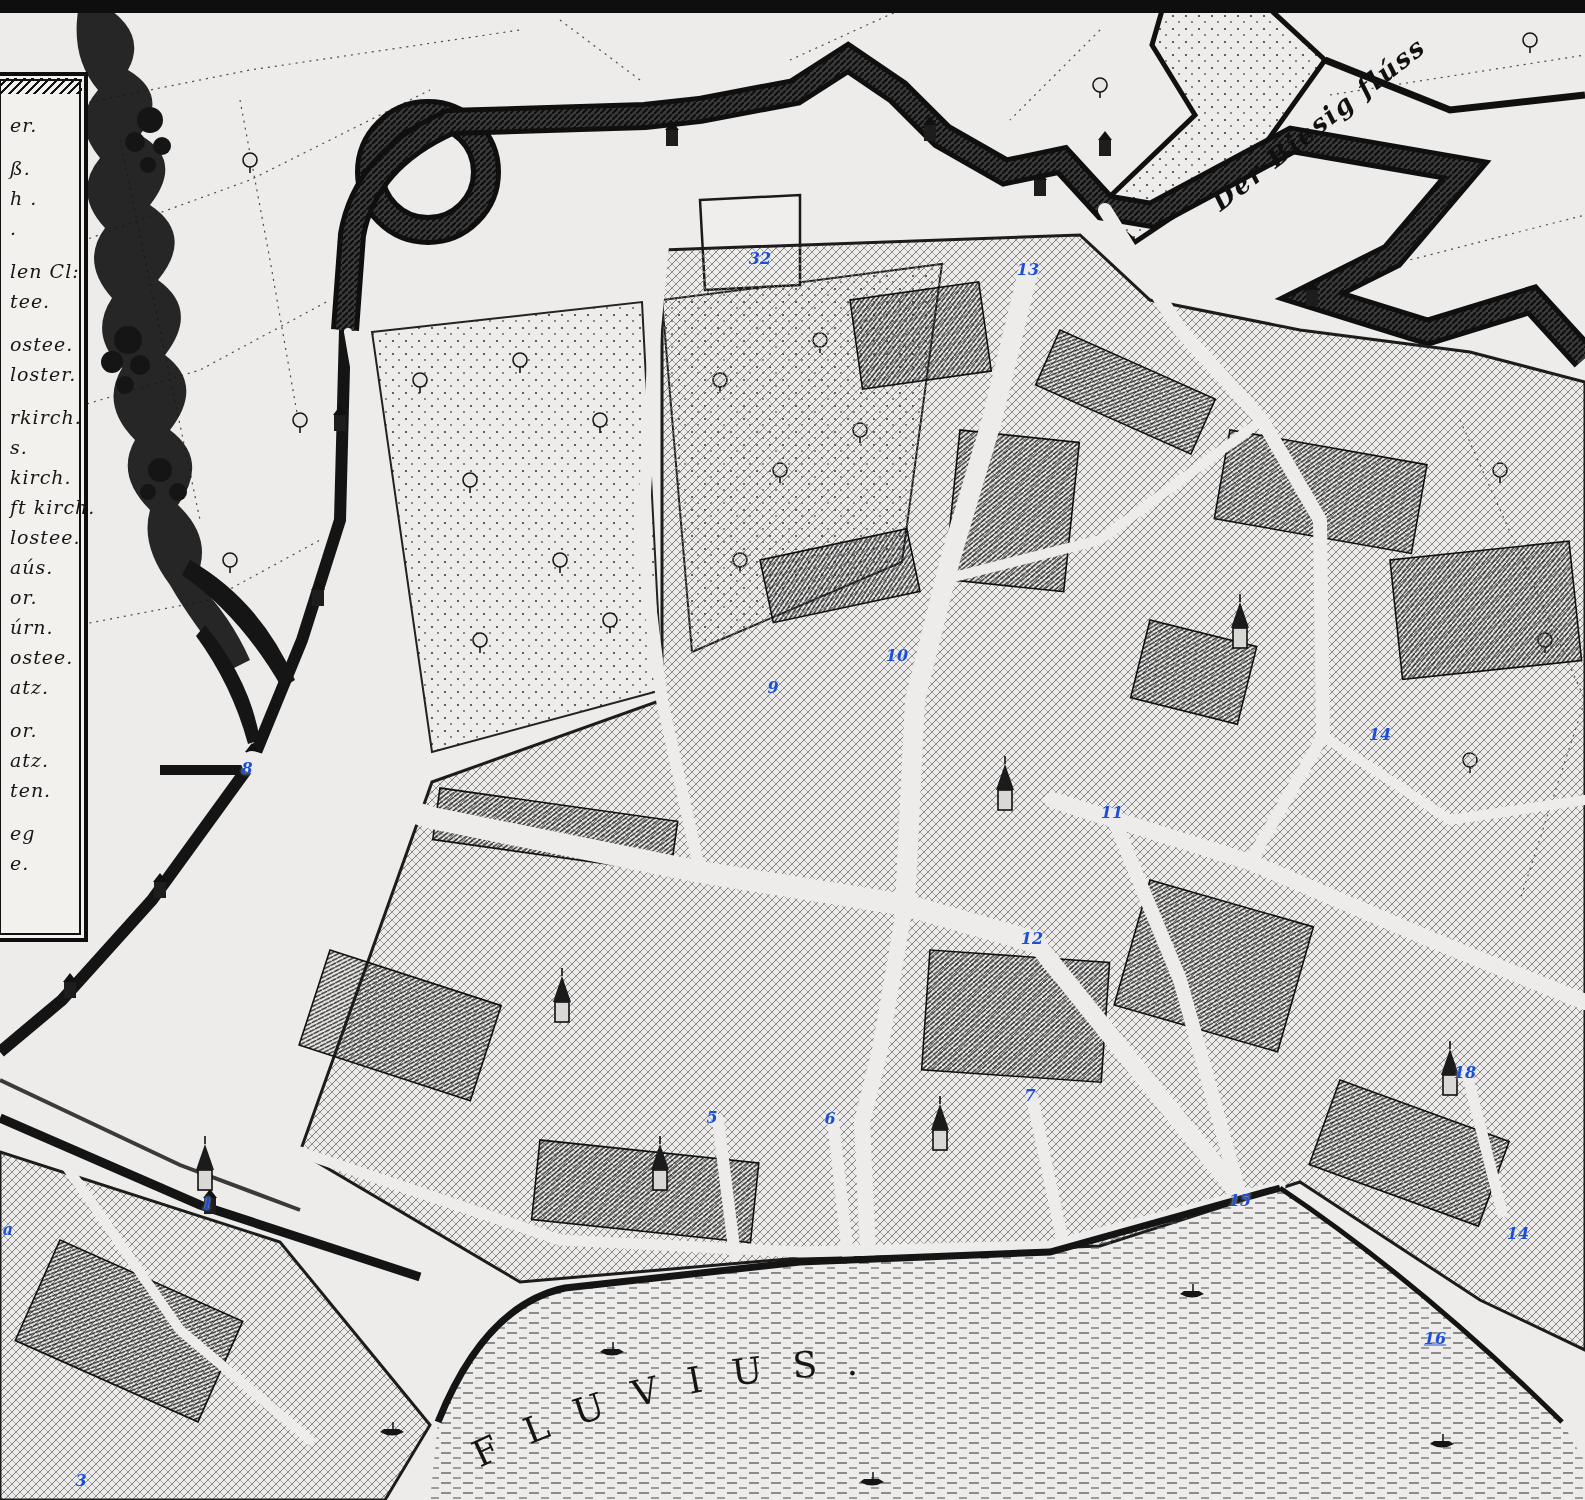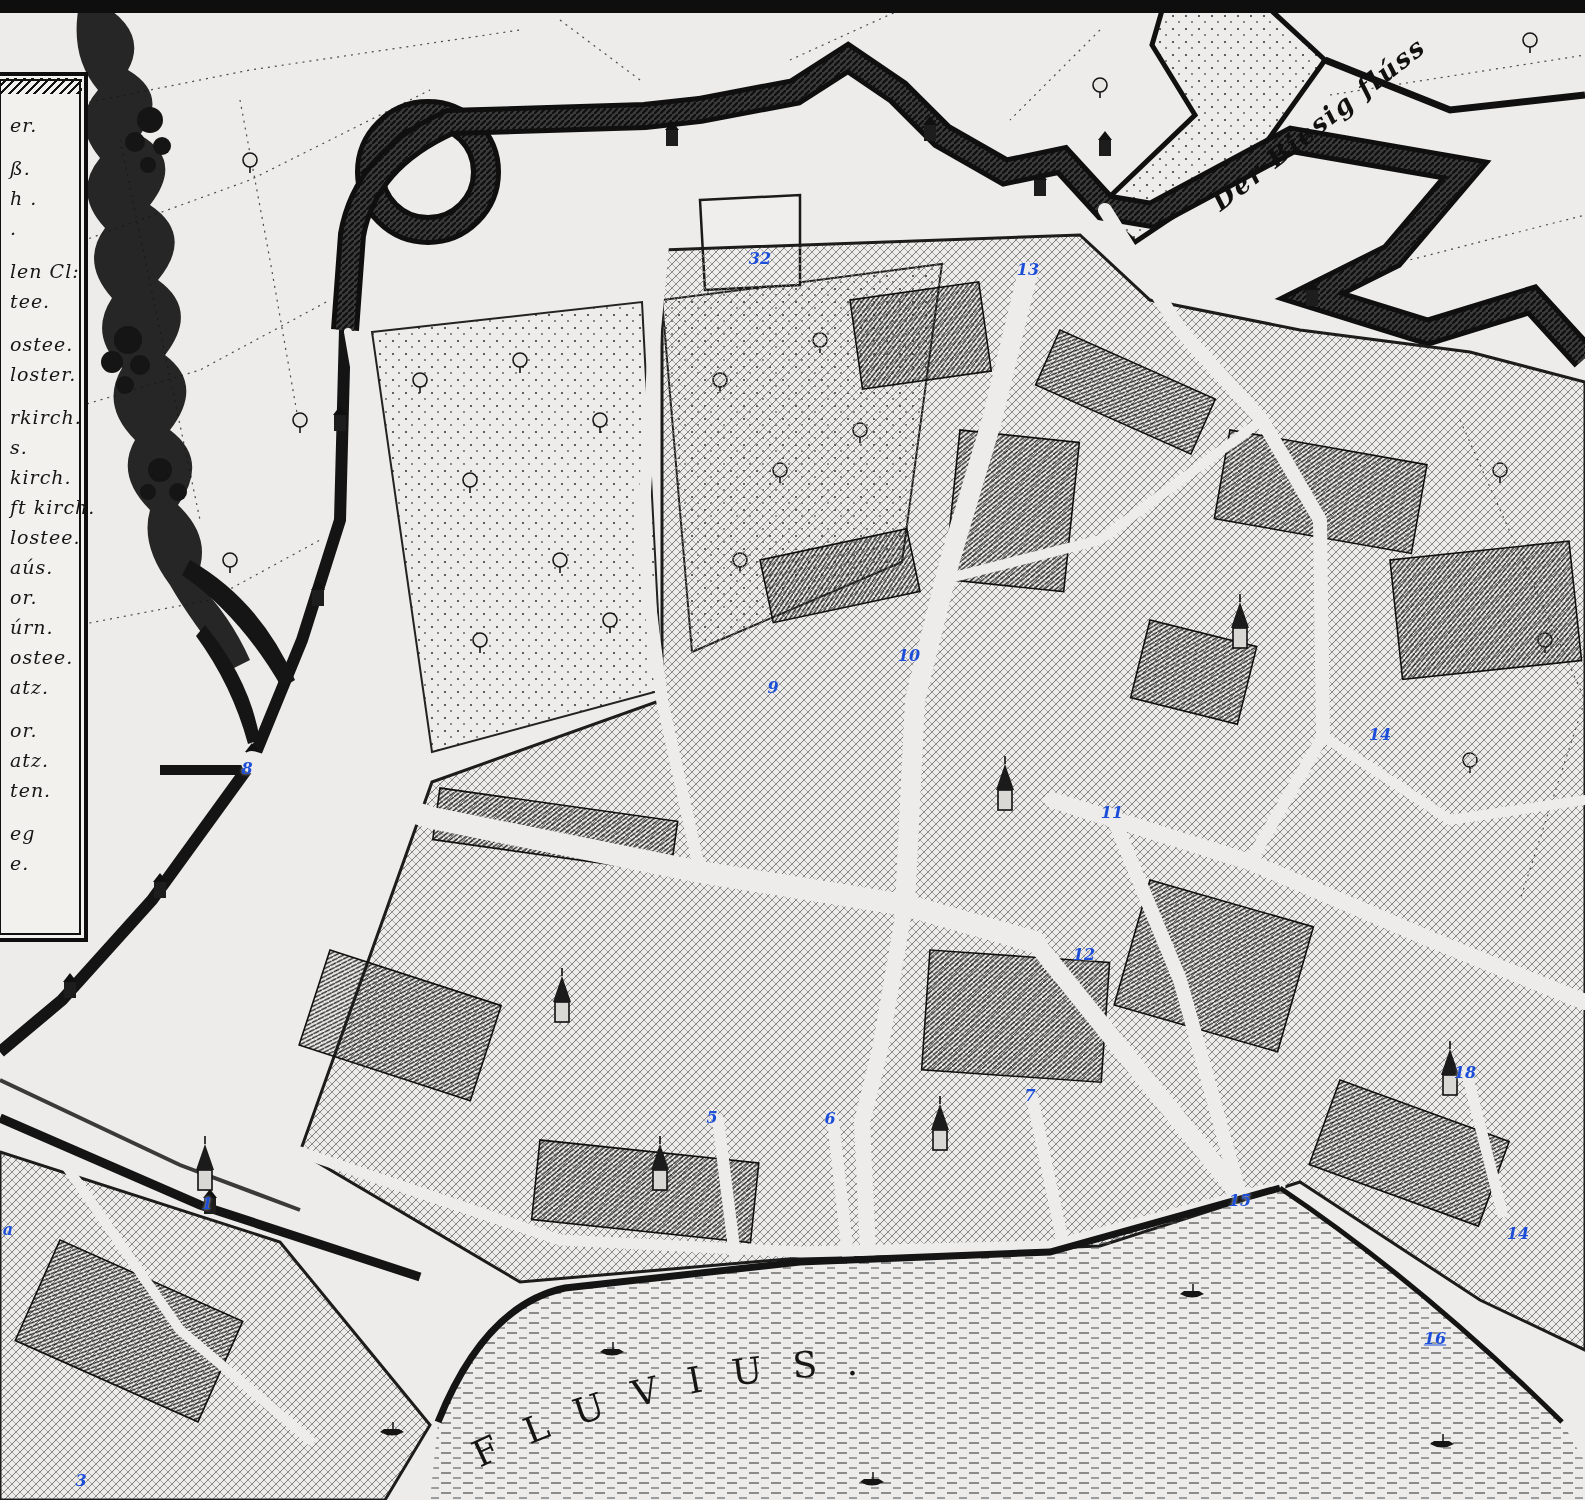--- a/index.html
+++ b/index.html
@@ -310,23 +310,23 @@
   <div>
 
   <div class="marker" style="left: 8px; top: 1229px;">a</div>
       <div class="marker" style="left: 207px; top: 1203px;">1</div>
       <div class="marker" style="left: 81px; top: 1480px;">3</div>
       <div class="marker" style="left: 712px; top: 1117px;">5</div>
       <div class="marker" style="left: 830px; top: 1118px;">6</div>
       <div class="marker" style="left: 1030px; top: 1095px;">7</div>
       <div class="marker" style="left: 247px; top: 768px;">8</div>
       <div class="marker" style="left: 773px; top: 687px;">9</div>
-      <div class="marker" style="left: 897px; top: 655px; margin-left: 12px;">10</div>
+      <div class="marker" style="left: 897px; top: 655px;">10</div>
       <div class="marker" style="left: 1112px; top: 812px; font-style: italic;">11</div>
-      <div class="marker" style="left: 1084px; top: 938px; margin-top: 16px;">12</div>
+      <div class="marker" style="left: 1032px; top: 938px;">12</div>
       <div class="marker" style="left: 1028px; top: 269px;">13</div>
       <div class="marker" style="left: 1380px; top: 734px;">14</div>
       <div class="marker" style="left: 1240px; top: 1200px;">15</div>
       <div class="marker" style="left: 1435px; top: 1338px; text-decoration: underline;">16</div>
       <div class="marker" style="left: 1518px; top: 1233px;">14</div>
       <div class="marker" style="left: 1465px; top: 1072px; text-align: center;">18</div>
       <div class="marker" style="left: 760px; top: 258px;">32</div>
     </div>
 
 </div>

